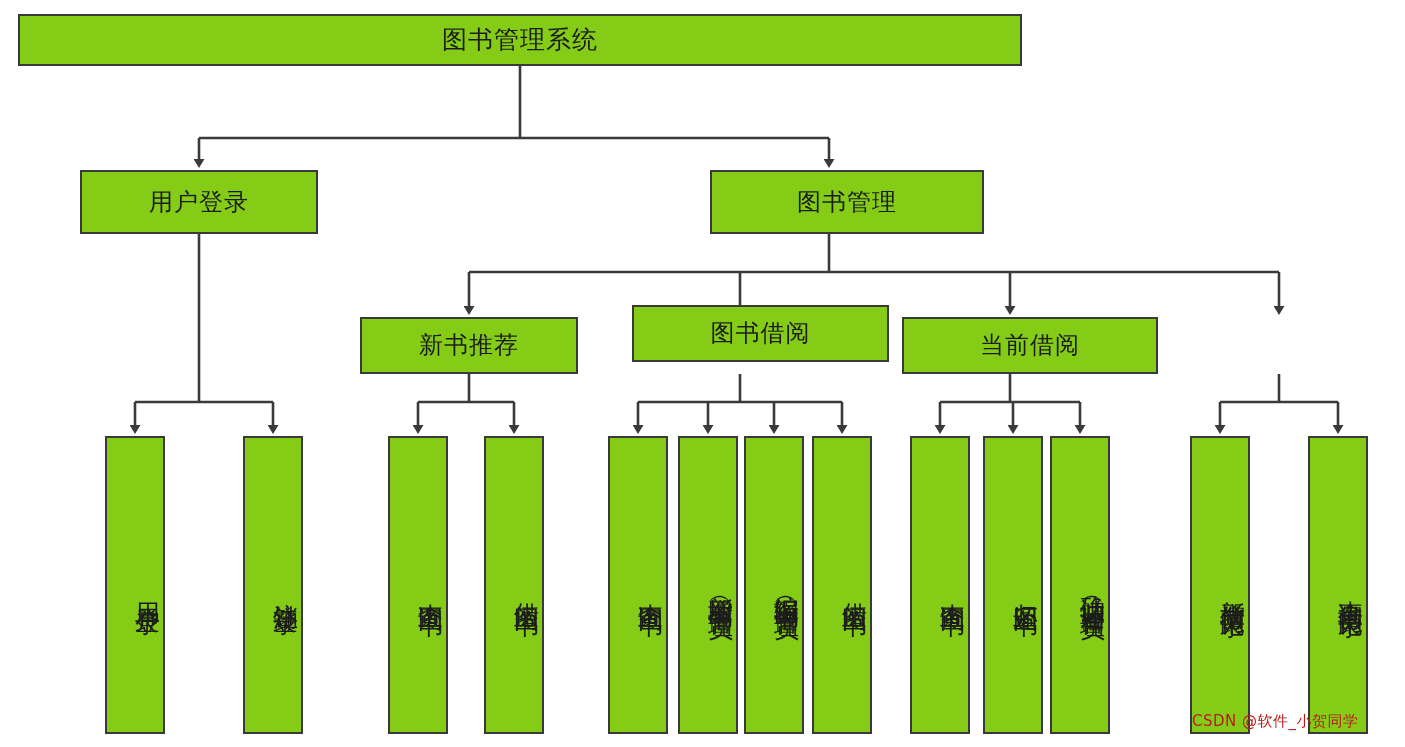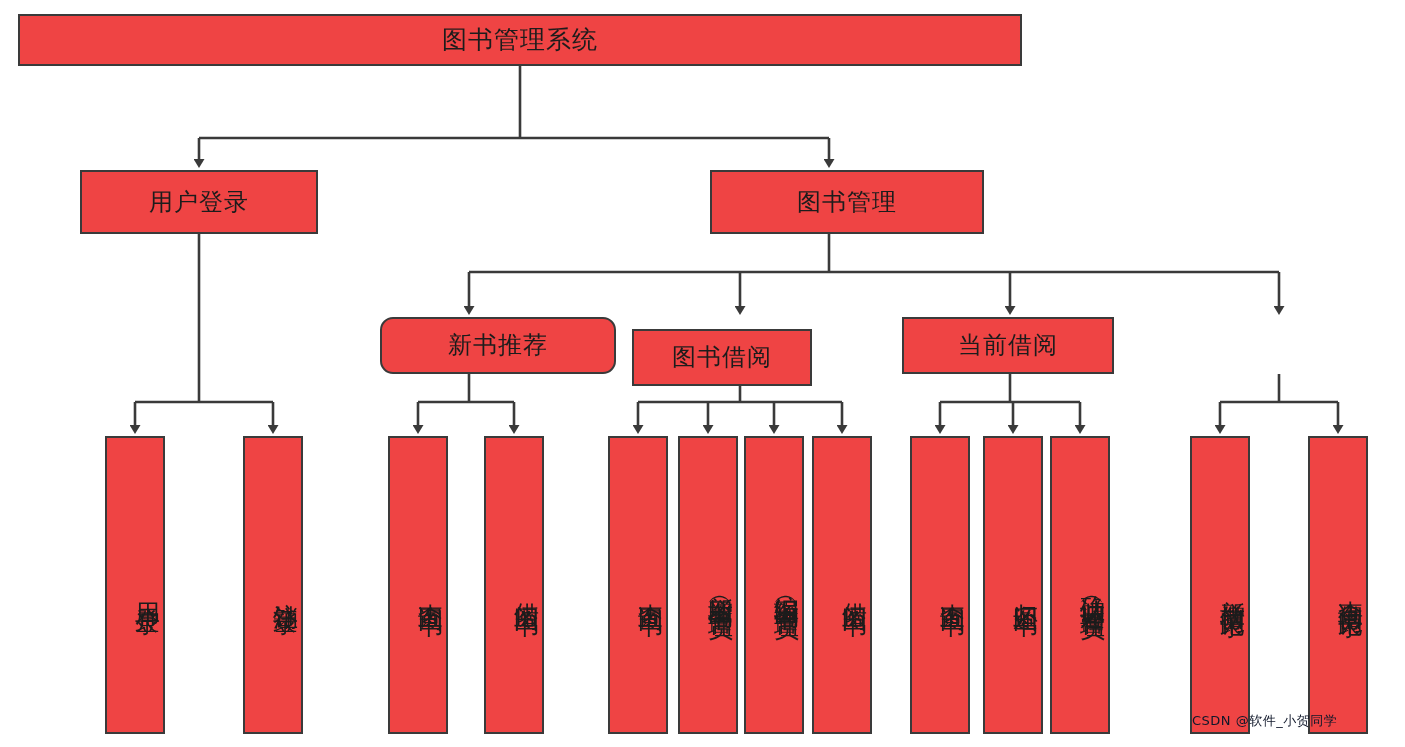--- a/index.html
+++ b/index.html
@@ -22,21 +22,21 @@
     position: absolute;
     left: 0;
     top: 0;
     width: 1405px;
     height: 747px;
   }
   .node {
     position: absolute;
     box-sizing: border-box;
     border: 2.5px solid #3a3a3a;
-    background: #ef4444;
+    background: #84cc16;
     display: flex;
     align-items: center;
     justify-content: center;
     color: #1c1c1c;
   }
   .node-h {
     font-size: 24px;
     line-height: 1.2;
     letter-spacing: 1px;
     white-space: nowrap;
@@ -50,22 +50,22 @@
     align-items: flex-start;
     justify-content: center;
     padding-top: 8px;
     white-space: normal;
   }
   .node-root {
     font-size: 25px;
   }
   .watermark {
     position: absolute;
-    font-size: 13px;
-    color: #0f172a;
+    font-size: 15px;
+    color: #b91c1c;
     white-space: nowrap;
     letter-spacing: 0.5px;
     pointer-events: none;
   }
 </style>
 </head>
 <body>
 
 <div id="diagram-root">
 
@@ -118,23 +118,23 @@
       <path d="M 1220,402 L 1220,426" marker-end="url(#arrow)"></path>
       <path d="M 1338,402 L 1338,426" marker-end="url(#arrow)"></path>
     </g>
   </svg>
 
   <div class="node node-h node-root" style="left:18px; top:14px; width:1004px; height:52px;">图书管理系统</div>
 
   <div class="node node-h" style="left:80px; top:170px; width:238px; height:64px;">用户登录</div>
   <div class="node node-h" style="left:710px; top:170px; width:274px; height:64px;">图书管理</div>
 
-  <div class="node node-h" style="left:380px; top:317px; width:236px; height:57px;border-radius:13px;">新书推荐</div>
-  <div class="node node-h" style="left:632px; top:329px; width:180px; height:57px;">图书借阅</div>
-  <div class="node node-h" style="left:902px; top:317px; width:212px; height:57px;">当前借阅</div>
+  <div class="node node-h" style="left:360px; top:317px; width:218px; height:57px;">新书推荐</div>
+  <div class="node node-h" style="left:632px; top:305px; width:257px; height:57px;">图书借阅</div>
+  <div class="node node-h" style="left:902px; top:317px; width:256px; height:57px;">当前借阅</div>
 
   <div class="node node-v" style="left:105px; top:436px; width:60px; height:298px;">用户登录</div>
   <div class="node node-v" style="left:243px; top:436px; width:60px; height:298px;">注销登录</div>
 
   <div class="node node-v" style="left:388px; top:436px; width:60px; height:298px;">查询图书</div>
   <div class="node node-v" style="left:484px; top:436px; width:60px; height:298px;">借阅图书</div>
 
   <div class="node node-v" style="left:608px; top:436px; width:60px; height:298px;">查询图书</div>
   <div class="node node-v" style="left:678px; top:436px; width:60px; height:298px;">新增图书（管理员）</div>
   <div class="node node-v" style="left:744px; top:436px; width:60px; height:298px;">编辑图书（管理员）</div>

